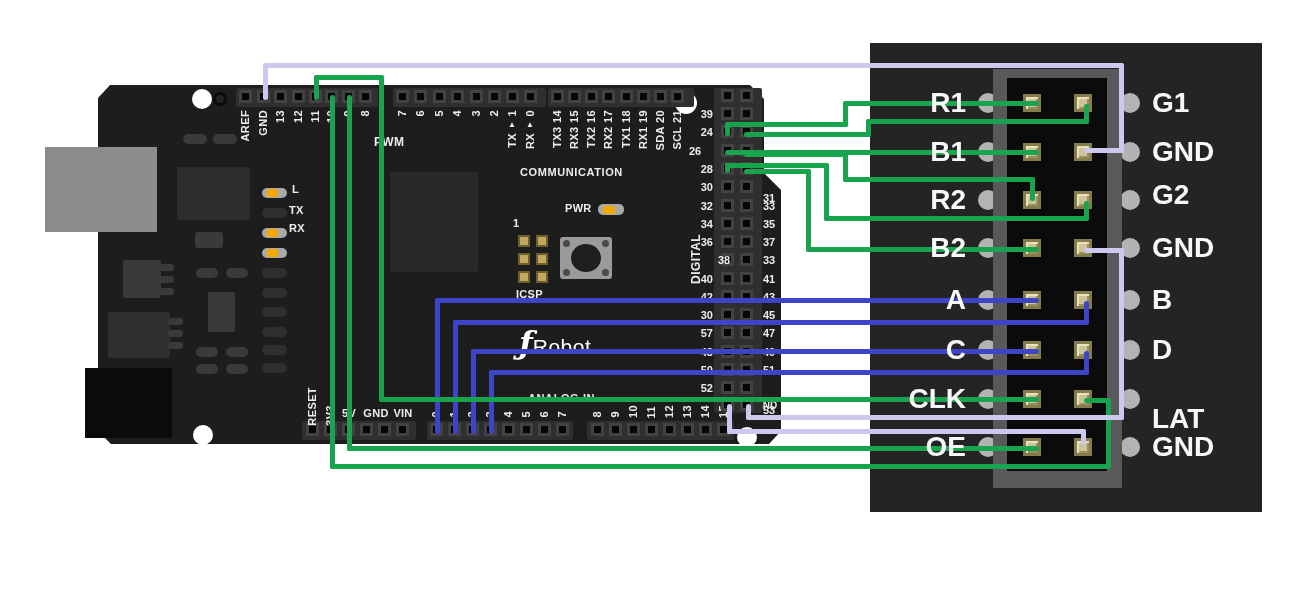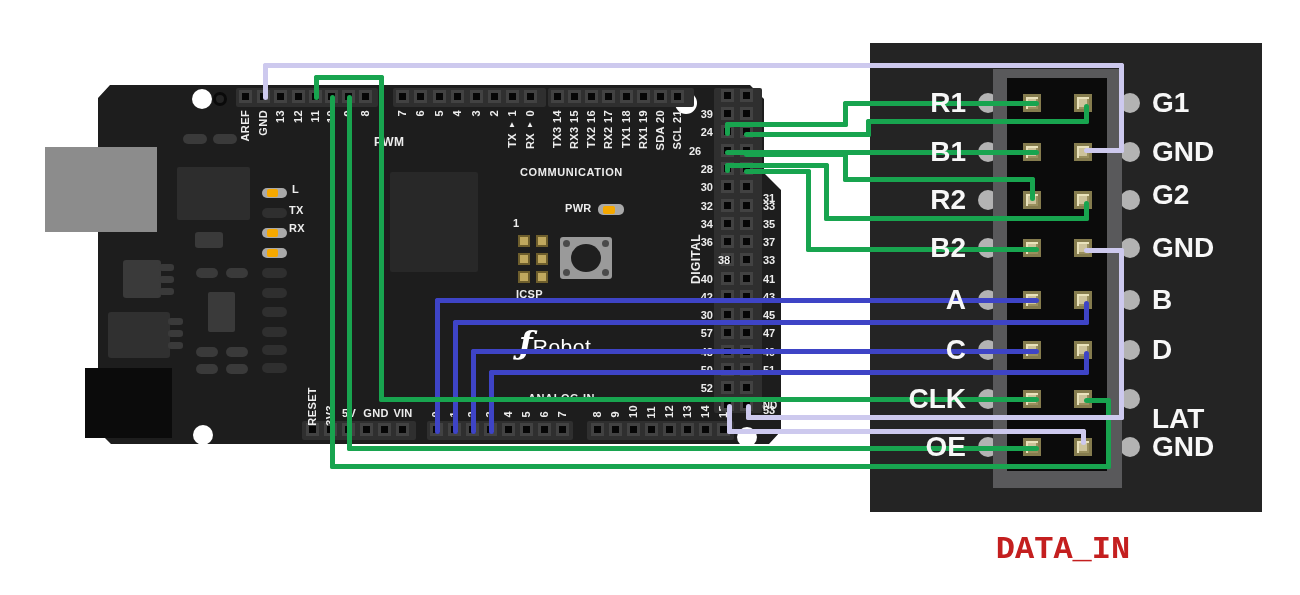--- a/index.html
+++ b/index.html
@@ -359,21 +359,20 @@
       <div class="clabel right" style="top: 231px;">GND</div>
       <div class="clabel left" style="top: 283px;">A</div>
       <div class="clabel right" style="top: 283px;">B</div>
       <div class="clabel left" style="top: 333px;">C</div>
       <div class="clabel right" style="top: 333px;">D</div>
       <div class="clabel left" style="top: 382px;">CLK</div>
       <div class="clabel right" style="top: 402px;">LAT</div>
       <div class="clabel left" style="top: 430px;">OE</div>
       <div class="clabel right" style="top: 430px;">GND</div>
     </div>
-  <div id="caption" style="color: rgb(196, 31, 31);">DATA_IN</div>
 
   <div id="wires">
       <div class="wire" style="background: rgb(62, 68, 198); left: 434.5px; top: 297.5px; width: 5px; height: 136px;"></div>
       <div class="wire" style="background: rgb(62, 68, 198); left: 434.5px; top: 297.5px; width: 604px; height: 5px;"></div>
       <div class="wire" style="background: rgb(62, 68, 198); left: 452.5px; top: 319.5px; width: 5px; height: 114px;"></div>
       <div class="wire" style="background: rgb(62, 68, 198); left: 452.5px; top: 319.5px; width: 636px; height: 5px;"></div>
       <div class="wire" style="background: rgb(62, 68, 198); left: 1083.5px; top: 300.5px; width: 5px; height: 24px;"></div>
       <div class="wire" style="background: rgb(62, 68, 198); left: 470.5px; top: 348.5px; width: 5px; height: 85px;"></div>
       <div class="wire" style="background: rgb(62, 68, 198); left: 470.5px; top: 348.5px; width: 568px; height: 5px;"></div>
       <div class="wire" style="background: rgb(62, 68, 198); left: 488.5px; top: 369.5px; width: 5px; height: 64px;"></div>

